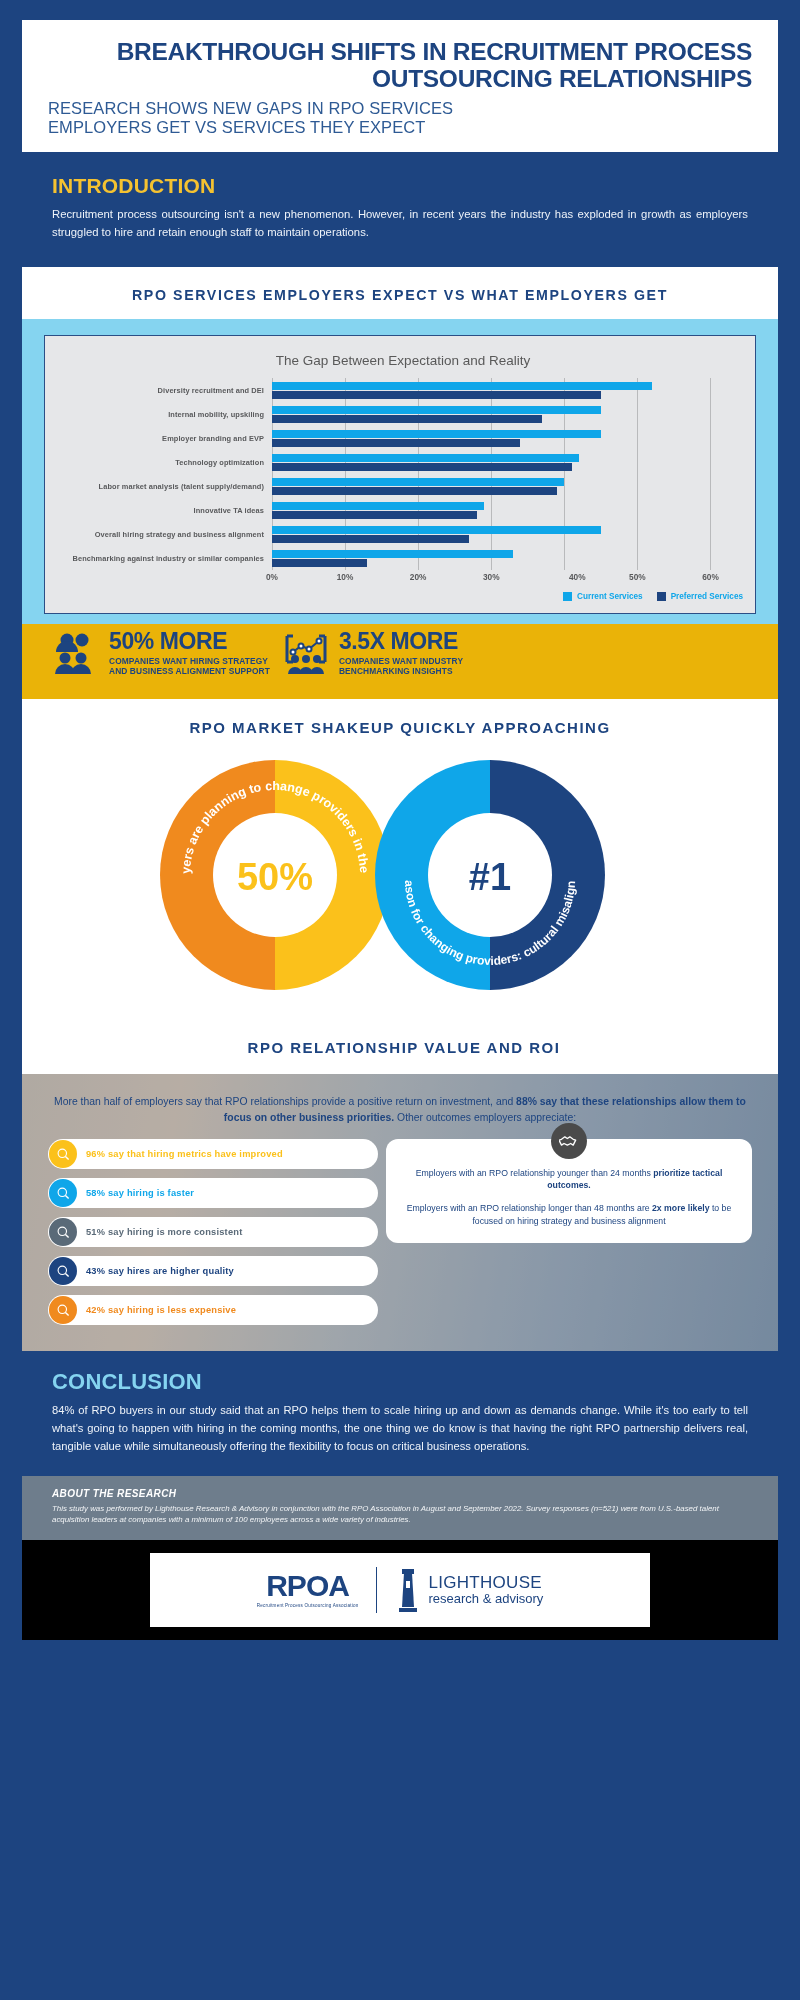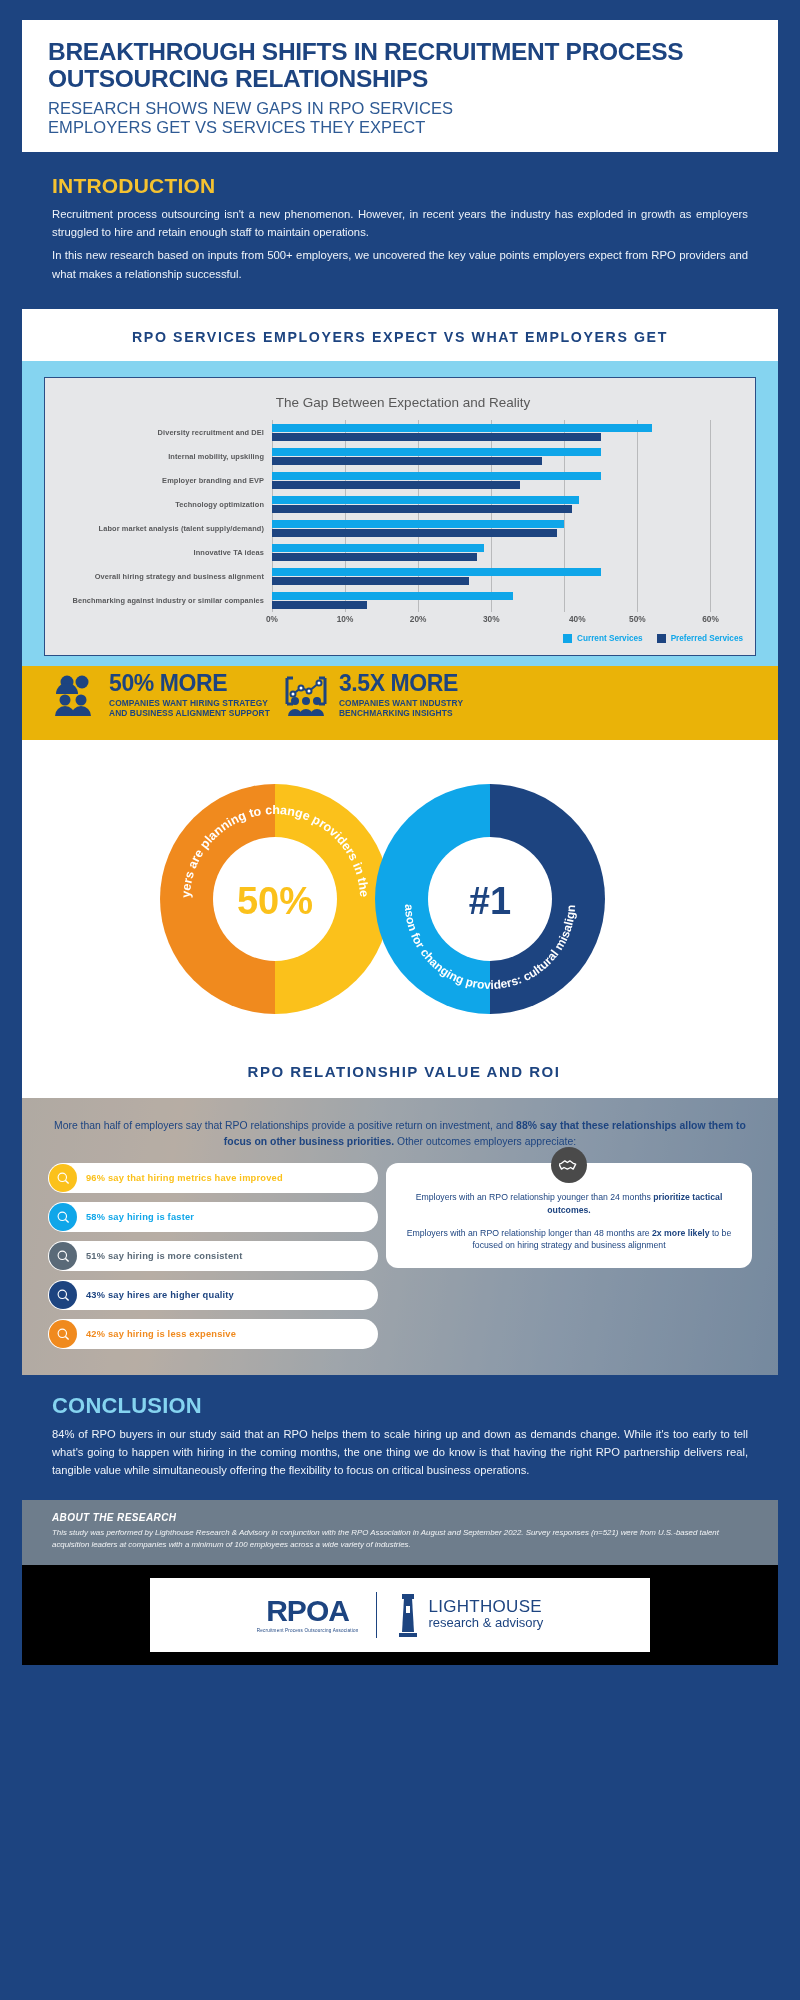--- a/index.html
+++ b/index.html
@@ -9,20 +9,21 @@
     font-family:"Liberation Sans", sans-serif;
     overflow:hidden;
   }
   .page { width:800px; height:2000px; position:relative; background:#1d4480; padding:20px 22px 0 22px; }
 
   
   .header { background:#ffffff; padding:18px 26px 14px 26px; }
   .header h1 {
     font-size:24.5px; line-height:1.12; font-weight:bold; color:#1d4480;
     letter-spacing:-0.3px;
+    text-align:right;
   }
   .header .sub {
     margin-top:6px; font-size:16.5px; line-height:1.18; color:#2e5a94; font-weight:400;
     letter-spacing:0.1px;
   }
 
   
   .intro { background:#1d4480; padding:22px 30px 26px 30px; }
   .intro h2 { color:#f5c230; font-size:21px; font-weight:bold; letter-spacing:0.2px; margin-bottom:7px;}
   .intro p {
@@ -138,21 +139,20 @@
     <h1>BREAKTHROUGH SHIFTS IN RECRUITMENT PROCESS OUTSOURCING RELATIONSHIPS</h1>
     <div class="sub">
       <div>RESEARCH SHOWS NEW GAPS IN RPO SERVICES</div>
       <div>EMPLOYERS GET VS SERVICES THEY EXPECT</div>
     </div>
   </div>
 
   <div class="intro">
     <h2>INTRODUCTION</h2>
     <p>Recruitment process outsourcing isn't a new phenomenon. However, in recent years the industry has exploded in growth as employers struggled to hire and retain enough staff to maintain operations.</p>
-    <p>In this new research based on inputs from 500+ employers, we uncovered the key value points employers expect from RPO providers and what makes a relationship successful.</p>
   </div>
 
   <div class="sect-white">
     <h3>RPO SERVICES EMPLOYERS EXPECT VS WHAT EMPLOYERS GET</h3>
   </div>
 
   <div class="chart-wrap">
     <div class="chart-card">
       <div class="chart-title">The Gap Between Expectation and Reality</div>
       <div class="plot">
@@ -290,20 +290,21 @@
         <div class="big">3.5X MORE</div>
         <div class="small">
           <div>COMPANIES WANT INDUSTRY</div>
           <div>BENCHMARKING INSIGHTS</div>
         </div>
       </div>
     </div>
   </div>
 
   <div class="donut-sect">
+    <h3>RPO MARKET SHAKEUP QUICKLY APPROACHING</h3>
     <div class="donuts">
       <svg class="d-left" viewBox="0 0 250 250">
         <defs>
           <path id="arcL" d="M 40 125 A 85 85 0 0 1 210 125" fill="none"></path>
         </defs>
         <path d="M125 125 L125 10 A115 115 0 0 1 125 240 Z" fill="#f08a1e" transform="rotate(180 125 125)"></path>
         <path d="M125 125 L125 240 A115 115 0 0 1 125 10 Z" fill="#fbc11b" transform="rotate(180 125 125)"></path>
         <circle cx="125" cy="125" r="62" fill="#ffffff"></circle>
         <text font-size="12.5" font-weight="bold" fill="#ffffff" font-family="Liberation Sans, sans-serif">
           <textPath href="#arcL" startOffset="50%" text-anchor="middle" id="tpL">50% of RPO buyers are planning to change providers in the next two years</textPath>

